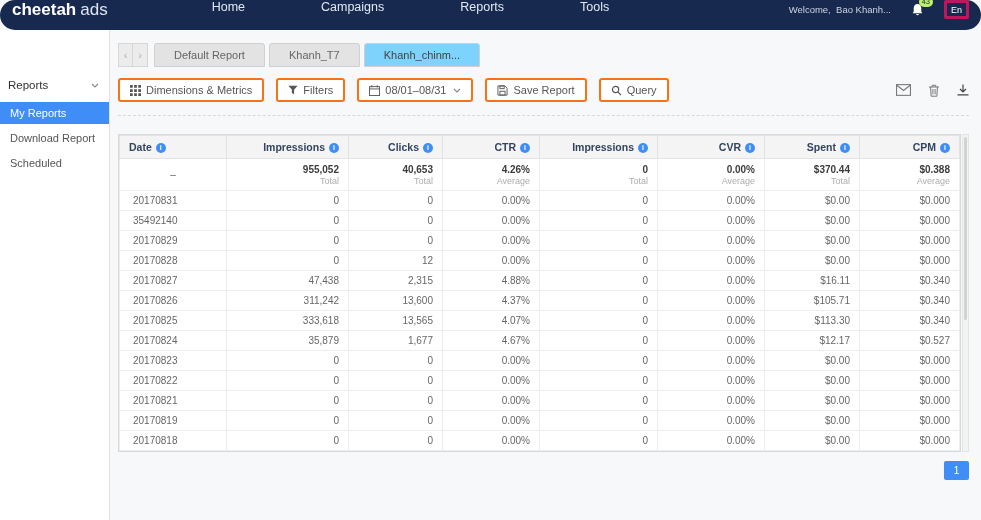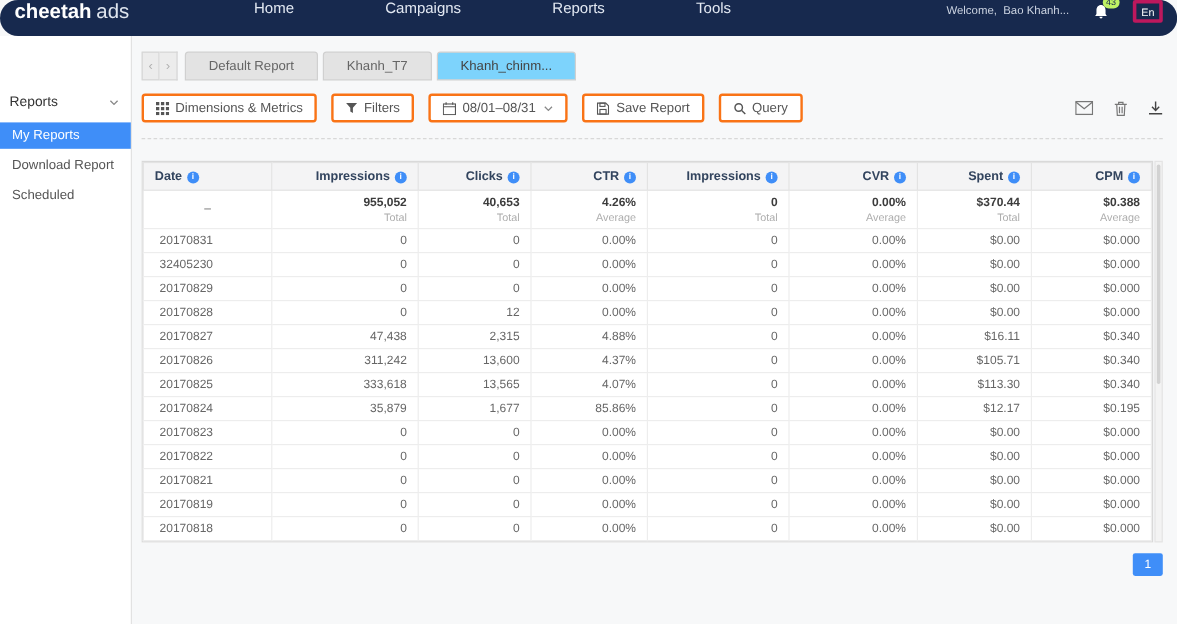--- a/index.html
+++ b/index.html
@@ -258,21 +258,21 @@
                 <td class="td-date">20170831</td>
                 <td>0</td>
                 <td>0</td>
                 <td>0.00%</td>
                 <td>0</td>
                 <td>0.00%</td>
                 <td>$0.00</td>
                 <td>$0.000</td>
               </tr>
               <tr>
-                <td class="td-date">32405230</td>
+                <td class="td-date">35492140</td>
                 <td>0</td>
                 <td>0</td>
                 <td>0.00%</td>
                 <td>0</td>
                 <td>0.00%</td>
                 <td>$0.00</td>
                 <td>$0.000</td>
               </tr>
               <tr>
                 <td class="td-date">20170829</td>
@@ -321,25 +321,25 @@
                 <td>4.07%</td>
                 <td>0</td>
                 <td>0.00%</td>
                 <td>$113.30</td>
                 <td>$0.340</td>
               </tr>
               <tr>
                 <td class="td-date">20170824</td>
                 <td>35,879</td>
                 <td>1,677</td>
-                <td>85.86%</td>
+                <td>4.67%</td>
                 <td>0</td>
                 <td>0.00%</td>
                 <td>$12.17</td>
-                <td>$0.195</td>
+                <td>$0.527</td>
               </tr>
               <tr>
                 <td class="td-date">20170823</td>
                 <td>0</td>
                 <td>0</td>
                 <td>0.00%</td>
                 <td>0</td>
                 <td>0.00%</td>
                 <td>$0.00</td>
                 <td>$0.000</td>

